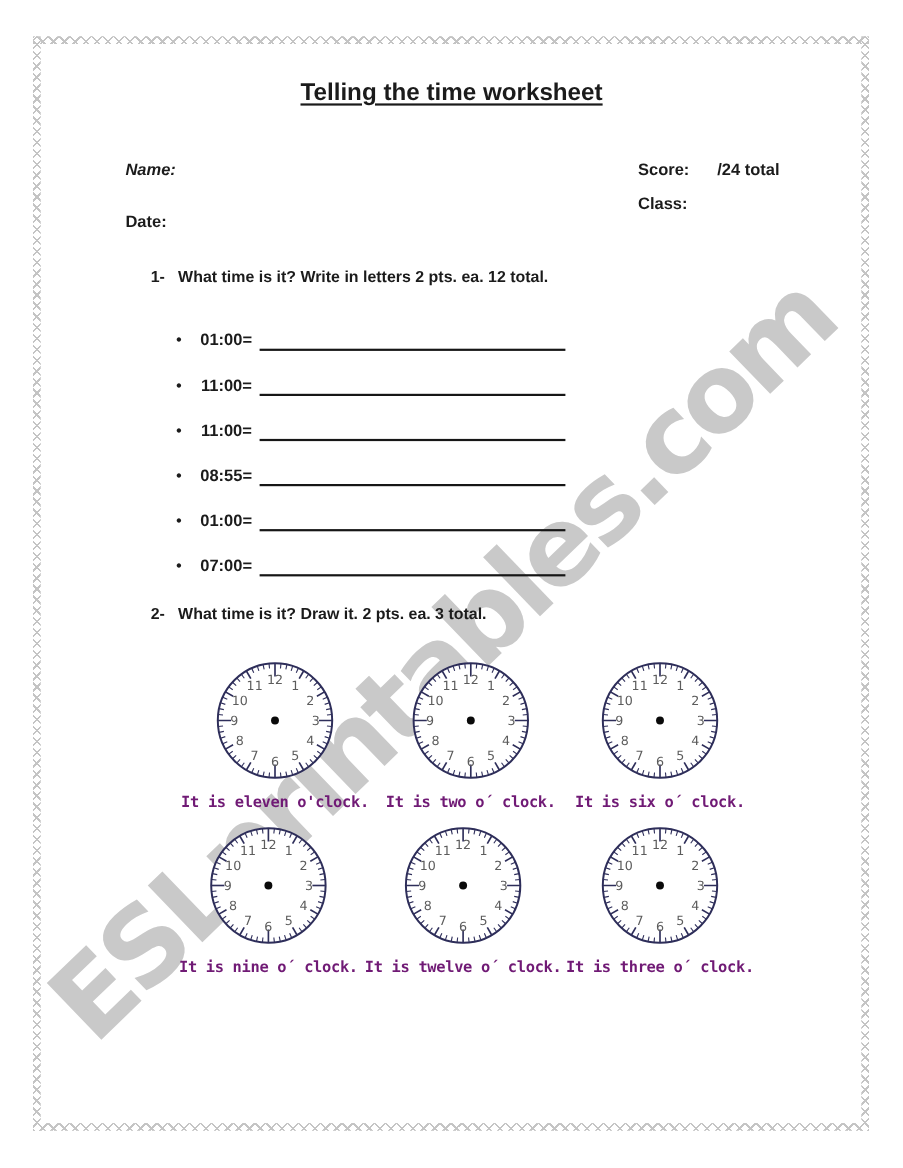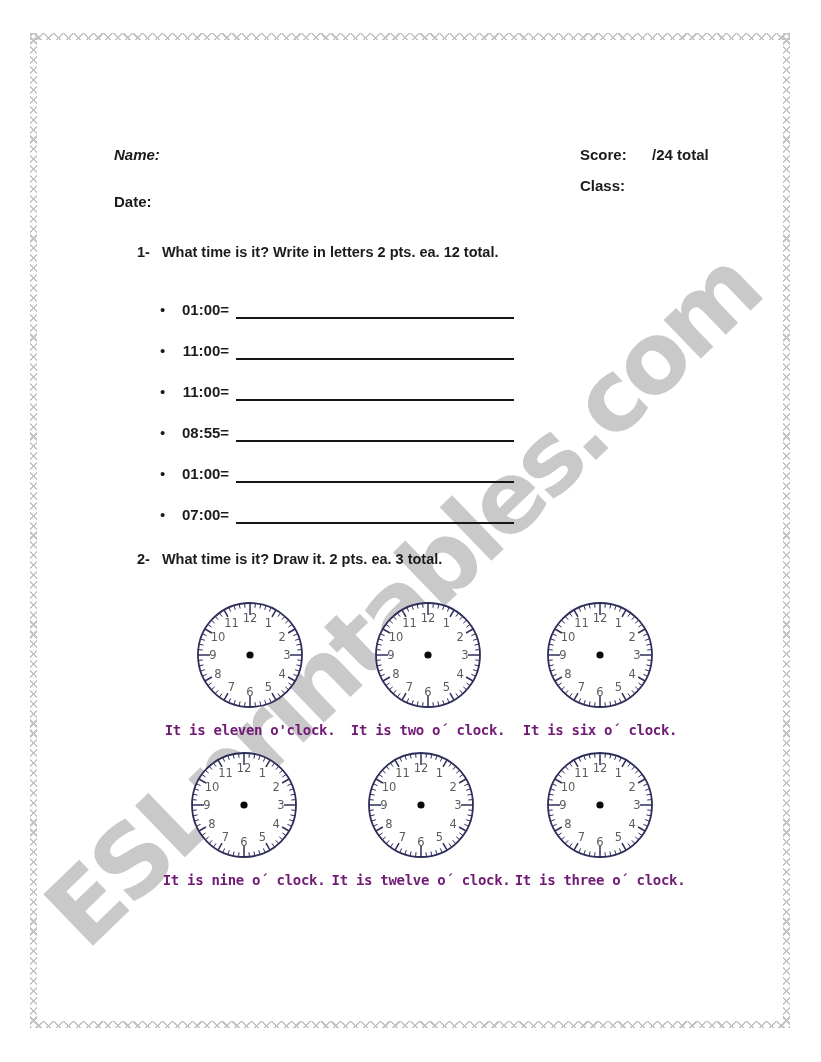--- a/index.html
+++ b/index.html
@@ -101,20 +101,21 @@
 
 <div class="page">
 
   <div class="frame frame-top"></div>
   <div class="frame frame-bottom"></div>
   <div class="frame frame-left"></div>
   <div class="frame frame-right"></div>
 
   <div class="watermark">ESLprintables.com</div>
 
+  <h1 class="c title">Telling the time worksheet</h1>
 
   <span class="c meta-label pos-name">Name:</span>
   <span class="c meta-label pos-score">Score:</span>
   <span class="c meta-label pos-scoreval">/24 total</span>
   <span class="c meta-label pos-date">Date:</span>
   <span class="c meta-label pos-class">Class:</span>
 
   <div class="c q-header pos-q1">
     <span class="q-number">1-</span>
     <span>What time is it? Write in letters 2 pts. ea. 12 total.</span>

